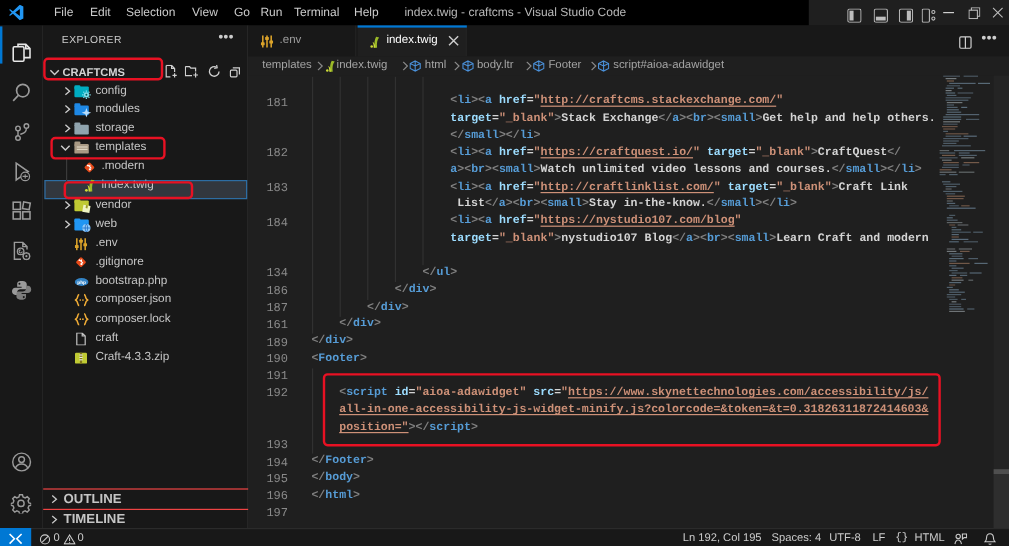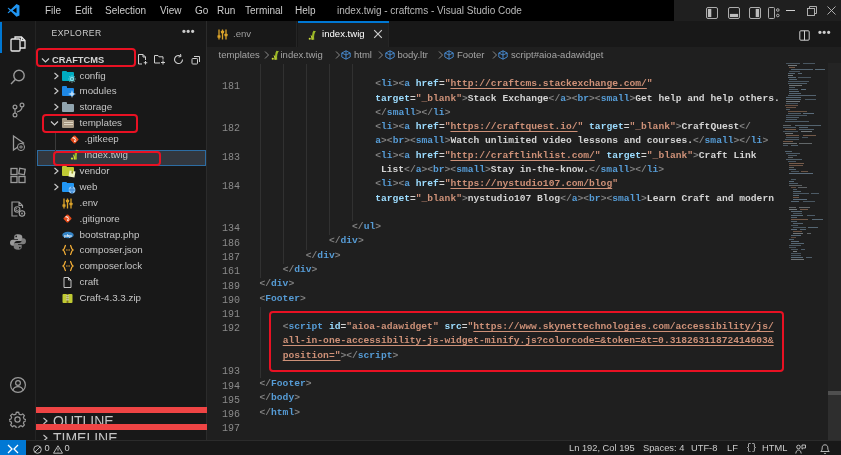--- a/index.html
+++ b/index.html
@@ -15,21 +15,21 @@
 .bct{position:absolute;top:0;height:16px;line-height:16px;color:#a5a5a5;font-size:9.5px;white-space:nowrap}
 .ln{position:absolute;left:3px;width:30px;height:14.28px;padding-top:2.4px;line-height:14.28px;text-align:right;color:#8a8a8a;font:10px "Liberation Mono",monospace}
 .crow{position:absolute;height:14.28px;line-height:14.28px;font:bold 9.65px "Liberation Mono",monospace;white-space:pre;letter-spacing:0}
 .crow i{font-style:normal}
 .p{color:#808080}.t{color:#569cd6}.a{color:#9cdcfe}.s{color:#ce9178}.x{color:#d4d4d4}
 .u{color:#ce9178;text-decoration:underline;text-underline-offset:2px;text-decoration-thickness:1px}
 .guide{position:absolute;width:1px;background:#313131}
 #statusbar{position:absolute;left:0;top:440px;width:841px;height:15px;background:#181818;border-top:1px solid #2b2b2b;color:#cccccc;font-size:9.3px}
 .sb{position:absolute;top:0;height:15px;line-height:15px;white-space:nowrap}
 .redbox{position:absolute;border:2px solid #e81123;border-radius:4px;z-index:50}
-.sechead{position:absolute;left:0;width:171px;height:16px;border-top:6px solid #ef4444;color:#c5c5c5;font-weight:normal;font-size:14px;line-height:16px}
+.sechead{position:absolute;left:0;width:171px;height:16px;border-top:1px solid #ef4444;color:#c5c5c5;font-weight:bold;font-size:11px;line-height:16px}
 </style></head><body>
 
 <div id="titlebar">
   <svg class="abs" style="left:7px;top:4px" width="13" height="13" viewBox="0 0 24 24">
       <path fill="#2196f3" d="M17.5 0 L7 10 L2.7 6.7 L1 7.5 L5.2 11.8 L1 16.1 L2.7 16.9 L7 13.6 L17.5 23.6 L23 21 V2.6 Z M17.6 6.5 V17.1 L10.4 11.8 Z"></path>
     </svg>
   <div class="menu" style="left:45px">File</div>
   <div class="menu" style="left:75px">Edit</div>
   <div class="menu" style="left:105px">Selection</div>
   <div class="menu" style="left:160px">View</div>
@@ -187,21 +187,21 @@
       <div style="position:absolute;left:1.5px;top:3.5px;width:9px;height:1.2px;background:#ded5c2"></div>
       <div style="position:absolute;left:1.5px;top:6px;width:9px;height:1.2px;background:#ded5c2"></div>
     </div>
     <div class="tl" style="left:43.5px;top:94.2px">templates</div>
     <svg class="abs" style="left:32.5px;top:112.6px" width="11" height="11" viewBox="0 0 11 11">
       <rect x="2.3" y="2.3" width="6.4" height="6.4" rx="1.2" transform="rotate(45 5.5 5.5)" fill="#e64a19"></rect>
       <path d="M4.1 3.3 L7.1 6.3 M5.9 3.3 L5.9 4.9" stroke="#fff" stroke-width="0.9" fill="none"></path>
       <circle cx="5.9" cy="7.1" r="0.95" fill="#fff"></circle>
       <circle cx="4.1" cy="3.9" r="0.7" fill="#fff"></circle>
     </svg>
-    <div class="tl" style="left:48.5px;top:110.1px">.gitkeep</div>
+    <div class="tl" style="left:48.5px;top:110.1px">.modern</div>
     <svg class="abs" style="left:32.5px;top:128.0px" width="12" height="12" viewBox="0 0 12 12">
       <path d="M7.0 0.7 C5.5 3.4 5.3 6 5.7 10.6 L7.9 10.6 C7.4 6 8.1 2.9 9.8 1.3 Z" fill="#9bb927"></path>
       <path d="M3.8 5.2 C4.6 6.9 4.8 8.4 4.8 10.6 L6.3 10.6 C6.2 7.9 5.6 6.1 3.8 5.2 Z" fill="#cddc39"></path>
       <circle cx="3.0" cy="9.6" r="1.15" fill="#cddc39"></circle>
     </svg>
     <div class="tl" style="left:48.5px;top:126.0px">index.twig</div>
     <svg class="abs" style="left:16px;top:145.9px" width="8" height="8" viewBox="0 0 8 8">
       <path d="M2.5 1 L6 4 L2.5 7" fill="none" stroke="#cccccc" stroke-width="1.1"></path>
     </svg>
     <div class="abs" style="left:26.0px;top:144.9px;width:12px;height:10px">

